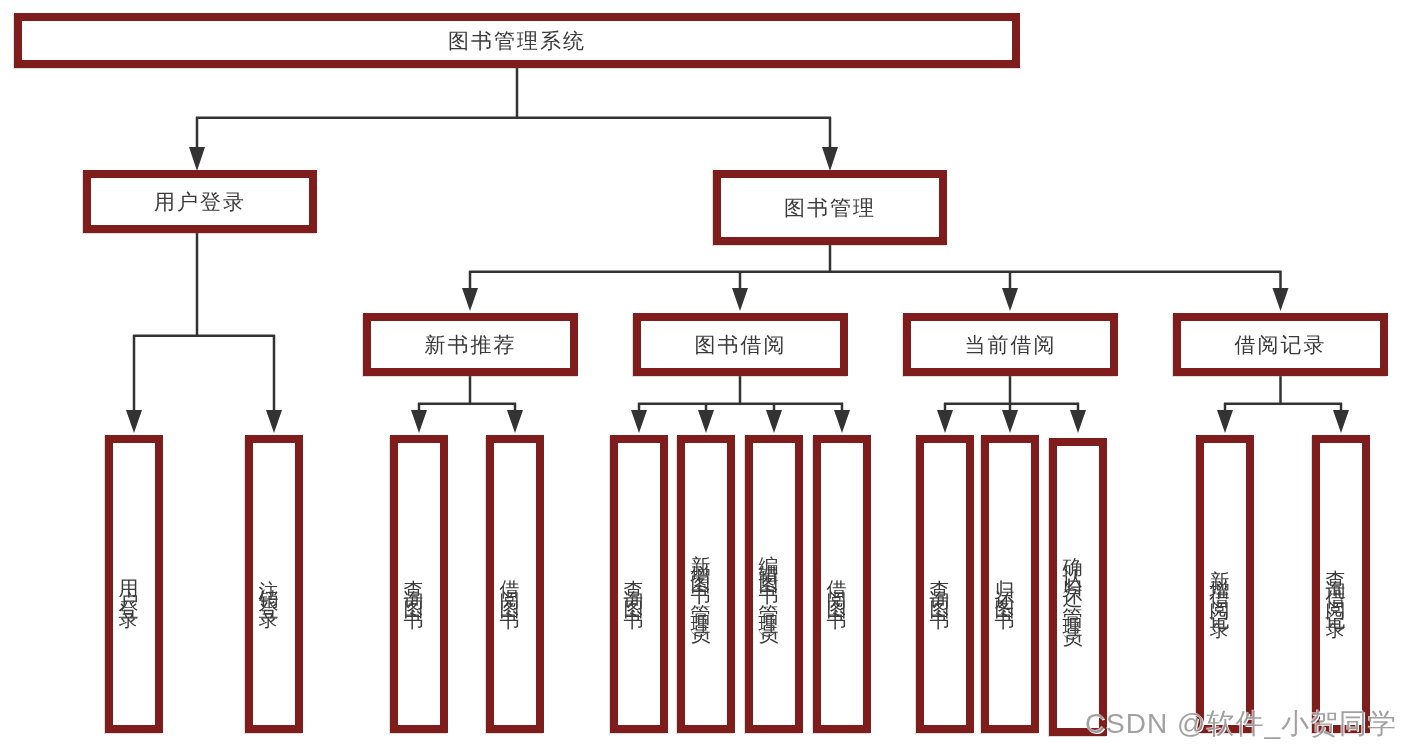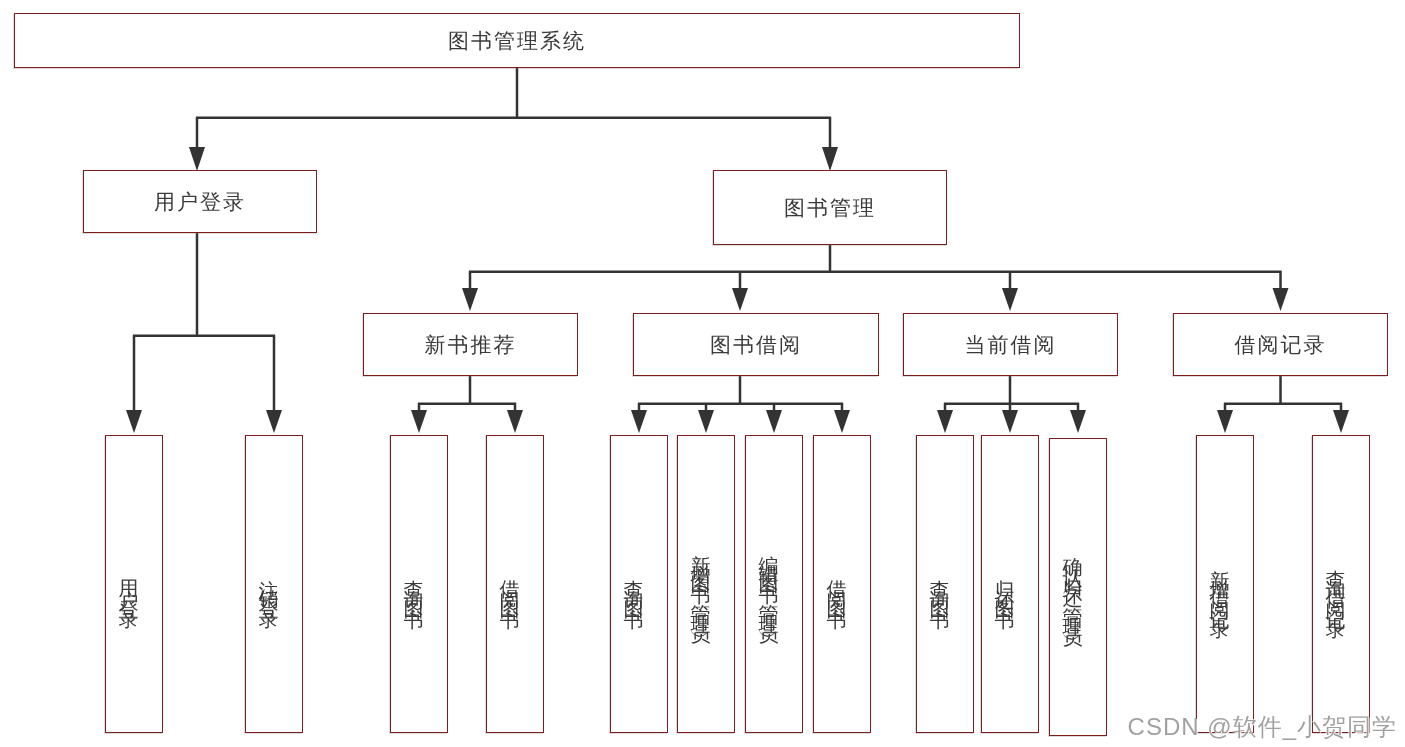--- a/index.html
+++ b/index.html
@@ -19,21 +19,21 @@
     position: absolute;
     left: 0;
     top: 0;
     width: 1405px;
     height: 747px;
     pointer-events: none;
   }
   .box {
     position: absolute;
     box-sizing: border-box;
-    border: 1px solid #7f1d1d;
+    border: 8px solid #7f1d1d;
     background: #ffffff;
     color: #3a3a3a;
     display: flex;
     align-items: center;
     justify-content: center;
     box-shadow: -1px 1px 0 rgba(120,120,120,0.25);
   }
   .box.h {
     font-size: 21px;
     letter-spacing: 2px;
@@ -47,21 +47,21 @@
     line-height: 1;
   }
   .box.v .lbl {
     display: block;
     margin-block-end: -10px; 
   }
   .watermark {
     position: absolute;
     right: 8px;
     bottom: 4px;
-    font-size: 24px;
+    font-size: 28px;
     letter-spacing: 1px;
     color: rgba(145,145,145,0.85);
     text-shadow: 1px 1px 0 #ffffff, -1px -1px 0 rgba(255,255,255,0.7);
     white-space: nowrap;
   }
 </style>
 </head>
 <body>
 
 <div class="canvas">
@@ -116,21 +116,21 @@
   <div class="box h" style="left:83px; top:170px; width:234px; height:63px;">
     <span class="lbl">用户登录</span>
   </div>
   <div class="box h" style="left:713px; top:170px; width:234px; height:75px;">
     <span class="lbl">图书管理</span>
   </div>
 
   <div class="box h" style="left:363px; top:313px; width:215px; height:63px;justify-content:center;">
     <span class="lbl">新书推荐</span>
   </div>
-  <div class="box h" style="left:633px; top:313px; width:246px; height:63px;">
+  <div class="box h" style="left:633px; top:313px; width:215px; height:63px;">
     <span class="lbl">图书借阅</span>
   </div>
   <div class="box h" style="left:1173px; top:313px; width:215px; height:63px;">
     <span class="lbl">借阅记录</span>
   </div>
   <div class="box h" style="left:903px; top:313px; width:215px; height:63px;">
     <span class="lbl">当前借阅</span>
   </div>
 
   <div class="box v" style="left:105px; top:435px; width:58px; height:298px;">

